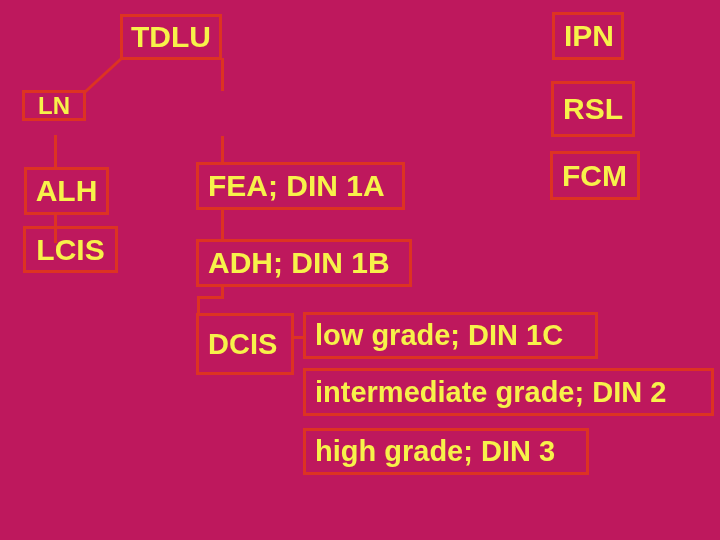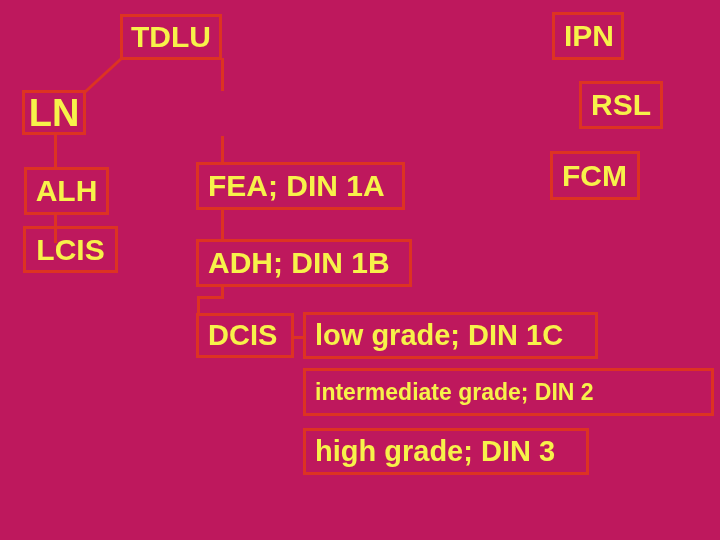--- a/index.html
+++ b/index.html
@@ -73,62 +73,62 @@
     </div>
 
   <svg class="diag" id="diagonal-svg" width="720" height="540">
     <line id="diagonal-line" stroke="#dd3322" stroke-width="3" stroke-linecap="square" x1="122" y1="58" x2="85" y2="92"></line>
   </svg>
 
   <div class="node" id="node-tdlu" style="left: 120px; top: 14px; width: 102px; height: 46px; font-size: 30px; border-color: rgb(221, 51, 34); color: rgb(247, 242, 74);">
     <span class="pad-c">TDLU</span>
   </div>
 
-  <div class="node" id="node-ln" style="left: 22px; top: 90px; width: 64px; height: 45px; font-size: 38px; border-color: rgb(221, 51, 34); color: rgb(247, 242, 74); align-items: flex-end;">
+  <div class="node" id="node-ln" style="left: 22px; top: 90px; width: 64px; height: 31px; font-size: 24px; border-color: rgb(221, 51, 34); color: rgb(247, 242, 74);">
     <span class="pad-c">LN</span>
   </div>
 
   <div class="node" id="node-alh" style="left: 24px; top: 167px; width: 85px; height: 48px; font-size: 30px; border-color: rgb(221, 51, 34); color: rgb(247, 242, 74);">
     <span class="pad-c">ALH</span>
   </div>
 
   <div class="node" id="node-lcis" style="left: 23px; top: 226px; width: 95px; height: 47px; font-size: 30px; border-color: rgb(221, 51, 34); color: rgb(247, 242, 74);">
     <span class="pad-c">LCIS</span>
   </div>
 
 
   <div class="node" id="node-fea" style="left: 196px; top: 162px; width: 209px; height: 48px; font-size: 30px; border-color: rgb(221, 51, 34); color: rgb(247, 242, 74);">
     <span class="pad-l">FEA; DIN 1A</span>
   </div>
 
   <div class="node" id="node-adh" style="left: 196px; top: 239px; width: 216px; height: 48px; font-size: 30px; border-color: rgb(221, 51, 34); color: rgb(247, 242, 74);">
     <span class="pad-l">ADH; DIN 1B</span>
   </div>
 
-  <div class="node" id="node-dcis" style="left: 196px; top: 313px; width: 98px; height: 45px; font-size: 29px; border-color: rgb(221, 51, 34); color: rgb(247, 242, 74);">
+  <div class="node" id="node-dcis" style="left: 196px; top: 313px; width: 98px; height: 62px; font-size: 29px; border-color: rgb(221, 51, 34); color: rgb(247, 242, 74);">
     <span class="pad-l">DCIS</span>
   </div>
 
   <div class="node" id="node-low_grade" style="left: 303px; top: 312px; width: 295px; height: 47px; font-size: 29px; border-color: rgb(221, 51, 34); color: rgb(247, 242, 74);">
     <span class="pad-l">low grade; DIN 1C</span>
   </div>
 
-  <div class="node" id="node-inter_grade" style="left: 303px; top: 368px; width: 411px; height: 48px; font-size: 23px; border-color: rgb(221, 51, 34); color: rgb(247, 242, 74); justify-content: center;">
+  <div class="node" id="node-inter_grade" style="left: 303px; top: 368px; width: 411px; height: 48px; font-size: 29px; border-color: rgb(221, 51, 34); color: rgb(247, 242, 74); justify-content: center;">
     <span class="pad-l">intermediate grade; DIN 2</span>
   </div>
 
   <div class="node" id="node-high_grade" style="left: 303px; top: 428px; width: 286px; height: 47px; font-size: 29px; border-color: rgb(221, 51, 34); color: rgb(247, 242, 74);">
     <span class="pad-l">high grade; DIN 3</span>
   </div>
 
   <div class="node" id="node-ipn" style="left: 552px; top: 12px; width: 72px; height: 48px; font-size: 30px; border-color: rgb(221, 51, 34); color: rgb(247, 242, 74);">
     <span class="pad-l">IPN</span>
   </div>
 
-  <div class="node" id="node-rsl" style="left: 551px; top: 81px; width: 84px; height: 48px; font-size: 30px; border-color: rgb(221, 51, 34); color: rgb(247, 242, 74); margin-left: 28px;">
+  <div class="node" id="node-rsl" style="left: 551px; top: 81px; width: 84px; height: 56px; font-size: 30px; border-color: rgb(221, 51, 34); color: rgb(247, 242, 74);">
     <span class="pad-l">RSL</span>
   </div>
 
   <div class="node" id="node-fcm" style="left: 550px; top: 151px; width: 90px; height: 49px; font-size: 30px; border-color: rgb(221, 51, 34); color: rgb(247, 242, 74);">
     <span class="pad-l">FCM</span>
   </div>
 
 
 </div>
 

